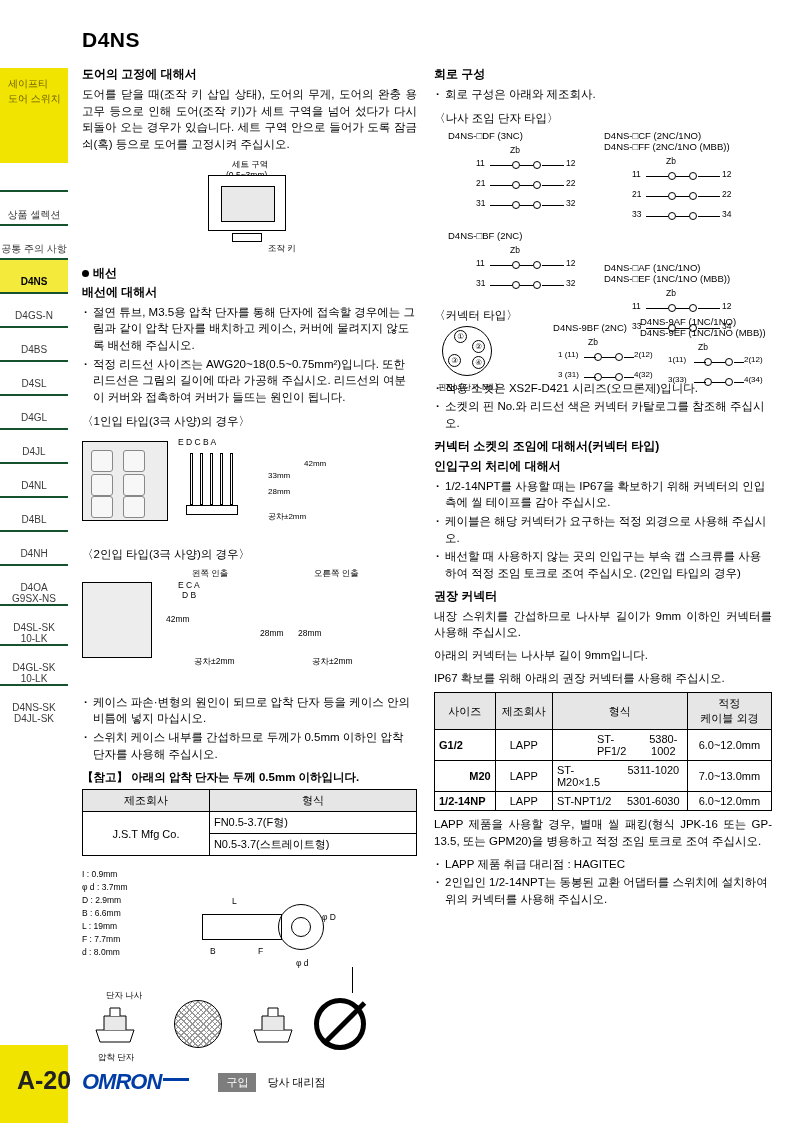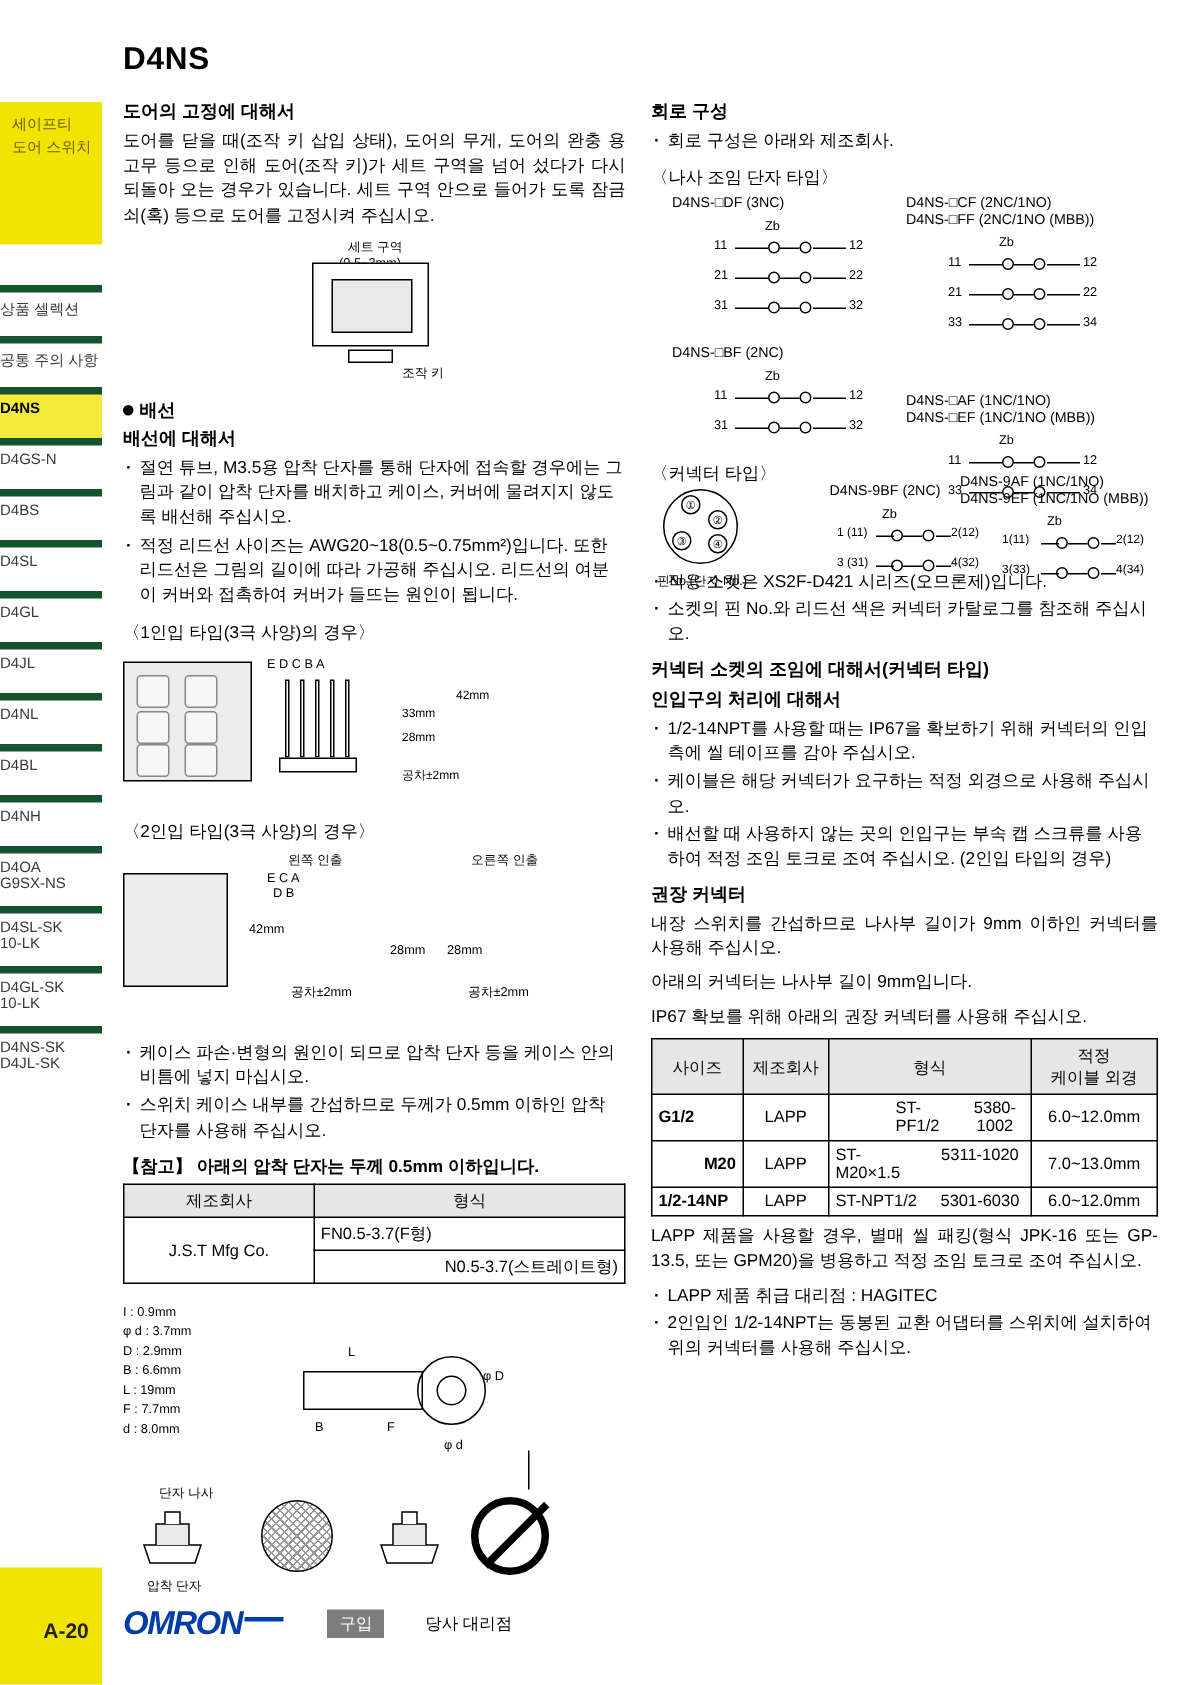--- a/index.html
+++ b/index.html
@@ -19,33 +19,34 @@
   .sb-top {
     position:absolute; left:0; top:68px; width:68px; height:95px;
     background:#f0e400;
     color:#6a5d00;
     font-size:10px; line-height:1.5;
     padding:8px 6px 0 8px;
   }
   .sb-top span { display:block; }
   .sb-tab {
     position:absolute; left:0; width:68px;
-    border-top:5px solid #14532d;
+    border-top:2px solid #14532d;
     font-size:10px; color:#3a3a3a;
-    padding-top:4px;
+    text-align:center;
+    padding-top:16px;
   }
   .sb-tab.active { background:#f4ea3c; color:#000; font-weight:bold; }
   .sb-tab .l2 { display:block; }
   .sb-bottom {
     position:absolute; left:0; bottom:0; width:68px; height:78px;
     background:#f0e400;
   }
   .page-num {
     position:absolute; left:0; bottom:28px; width:88px;
-    text-align:center; font-size:14px; font-weight:bold; color:#222;
+    text-align:center; font-size:25px; font-weight:bold; color:#222;
   }
   
   .doc-title {
     position:absolute; left:82px; top:28px;
     font-size:21px; font-weight:bold; letter-spacing:.5px;
   }
   
   .footer {
     position:absolute; left:82px; bottom:24px; width:690px; height:30px;
   }
@@ -56,21 +57,21 @@
   }
   .omron-logo .bar {
     display:inline-block; width:26px; height:3px; background:#003da6;
     vertical-align:middle; margin-left:2px; margin-bottom:8px;
   }
   .foot-badge {
     display:inline-block; vertical-align:middle; margin-left:26px;
     background:#7d7d7d; color:#fff; font-size:11px; padding:2px 8px;
   }
   .foot-text {
-    display:inline-block; vertical-align:middle; margin-left:24px; font-size:11px;
+    display:inline-block; vertical-align:middle; margin-left:8px; font-size:11px;
   }
   
   .col-left  { position:absolute; left:82px; top:66px; width:335px; }
   .col-right { position:absolute; left:434px; top:66px; width:338px; }
 
   h3.sec { font-size:12px; font-weight:bold; margin:0 0 3px 0; }
   p.body { font-size:11.5px; line-height:1.45; margin:0 0 6px 0; text-align:justify; }
   ul.dots { list-style:none; margin:0 0 6px 0; padding:0; }
   ul.dots > li {
     font-size:11.5px; line-height:1.45; padding-left:11px; position:relative;
@@ -330,21 +331,21 @@
         <th style="width:38%;">제조회사</th>
         <th>형식</th>
       </tr>
     </thead>
     <tbody id="mfg-body">
         <tr>
           <td rowspan="2">J.S.T Mfg Co.</td>
           <td style="text-align: left;">FN0.5-3.7(F형)</td>
         </tr>
         <tr>
-          <td style="text-align: right; margin-top: 26px;">N0.5-3.7(스트레이트형)</td>
+          <td style="text-align: left; margin-top: 26px;">N0.5-3.7(스트레이트형)</td>
         </tr>
       </tbody>
   </table>
 
   <div class="fig fig-term">
     <div style="position:absolute;left:0;top:6px;font-size:8.5px;line-height:13px;" id="term-dims">
         <div>I :  0.9mm</div>
         <div>φ d :  3.7mm</div>
         <div>D :  2.9mm</div>
         <div>B :  6.6mm</div>

